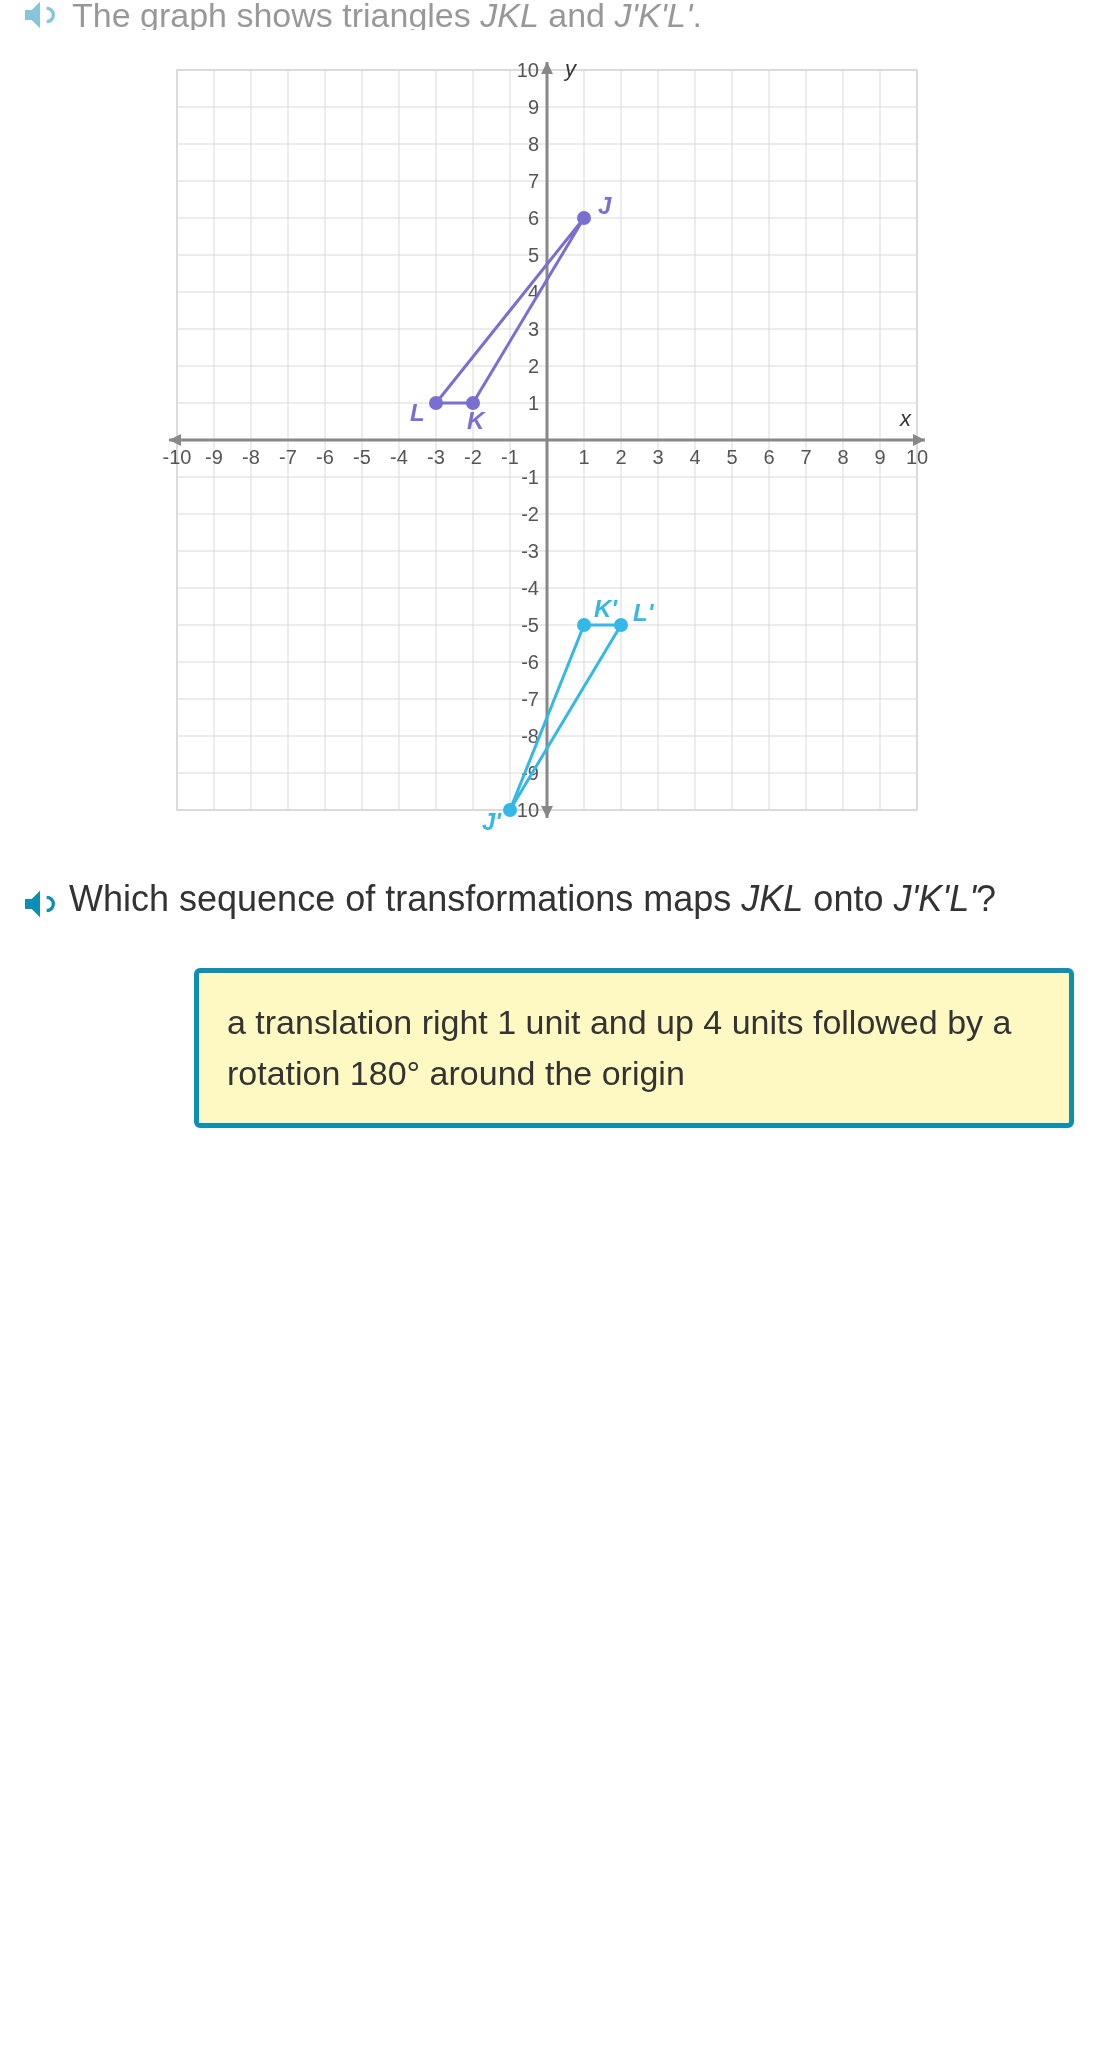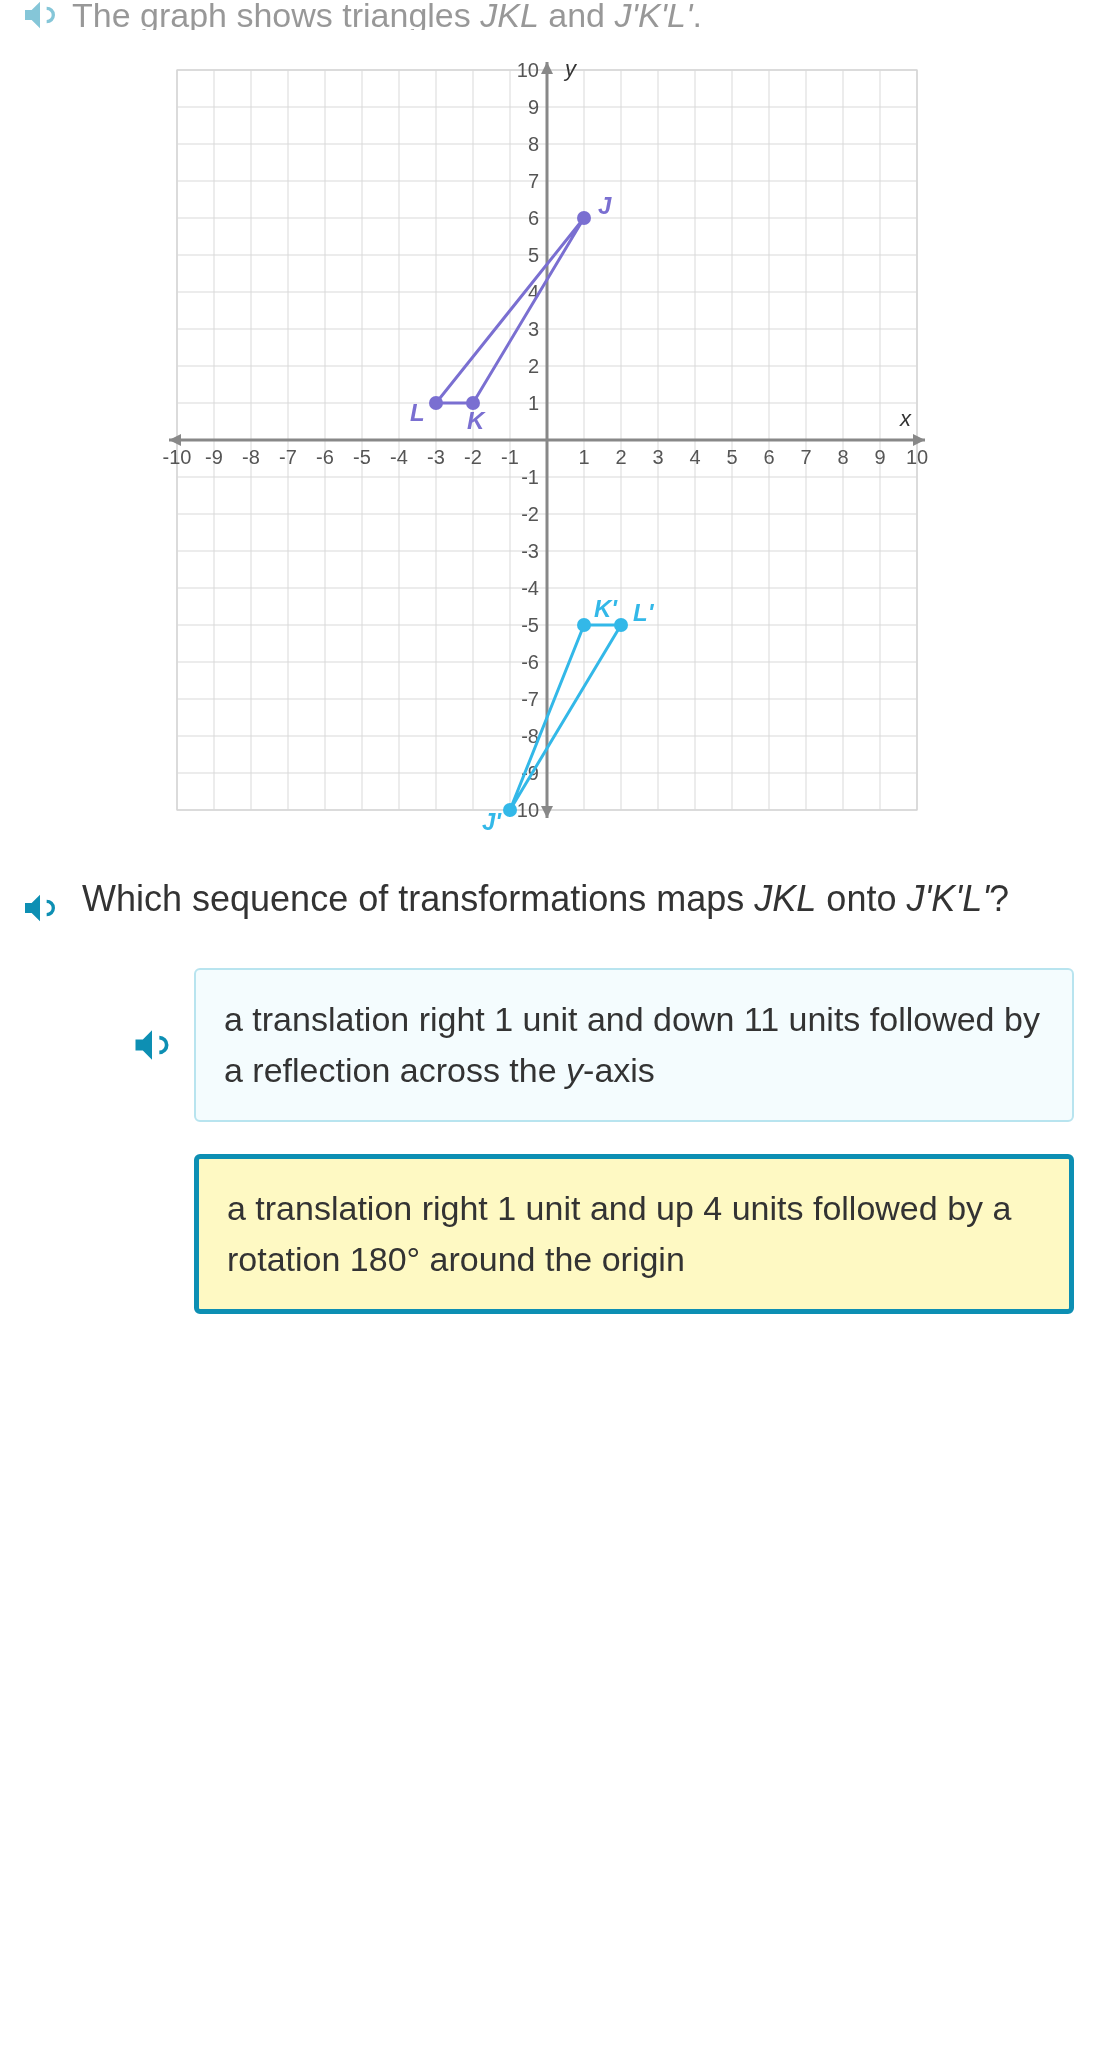--- a/index.html
+++ b/index.html
@@ -10,21 +10,21 @@
     padding: 10px 20px;
     color: #333;
   }
   .top-row { display: flex; align-items: center; gap: 12px; margin-bottom: 20px; }
   .speaker-icon { width: 40px; height: 40px; flex-shrink: 0; }
   .header-text { font-size: 34px; color: #333; }
   .italic { font-style: italic; }
 
   .chart-wrap { display: flex; justify-content: center; margin-bottom: 40px; }
 
-  .question-row { display: flex; align-items: flex-end; gap: 22px; margin-bottom: 40px; }
+  .question-row { display: flex; align-items: center; gap: 9px; margin-bottom: 40px; }
   .question-text { font-size: 36px; line-height: 1.6; color: #333; flex: 1; }
 
   .options { padding-left: 110px; display: flex; flex-direction: column; gap: 32px; }
   .option-row { display: flex; align-items: center; gap: 20px; }
   .option-speaker { width: 44px; height: 44px; flex-shrink: 0; }
   .option-speaker.hidden { visibility: hidden; }
   .option-box {
     flex: 1;
     border: 2px solid #b8e4ef;
     border-radius: 6px;
@@ -167,26 +167,19 @@
     <path fill="#0d8fb3" d="M3 9v6h4l5 5V4L7 9H3z"></path>
     <path fill="#0d8fb3" d="M16 7a5 5 0 0 1 0 10v-2a3 3 0 0 0 0-6V7z"></path>
   </svg>
   <div class="question-text">
     <span>Which sequence of transformations maps </span><span class="italic">JKL</span><span> onto </span><span class="italic">J'K'L'</span><span>?</span>
   </div>
 </div>
 
 <div class="options" id="options-container">
     <div class="option-row">
-      <svg viewBox="0 0 24 24" class="option-speaker">
-        <path fill="#0d8fb3" d="M3 9v6h4l5 5V4L7 9H3z"></path>
-        <path fill="#0d8fb3" d="M16 7a5 5 0 0 1 0 10v-2a3 3 0 0 0 0-6V7z"></path>
-      </svg>
-      <div class="option-box"><span>a translation right 1 unit and down 11 units followed by a reflection across the </span><span class="italic">y</span><span>-axis</span></div>
-    </div>
-    <div class="option-row">
       <svg viewBox="0 0 24 24" class="option-speaker hidden">
         <path fill="#0d8fb3" d="M3 9v6h4l5 5V4L7 9H3z"></path>
         <path fill="#0d8fb3" d="M16 7a5 5 0 0 1 0 10v-2a3 3 0 0 0 0-6V7z"></path>
       </svg>
       <div class="option-box selected"><span>a translation right 1 unit and up 4 units followed by a rotation 180° around the origin</span></div>
     </div>
   </div>
 
 </body></html>

